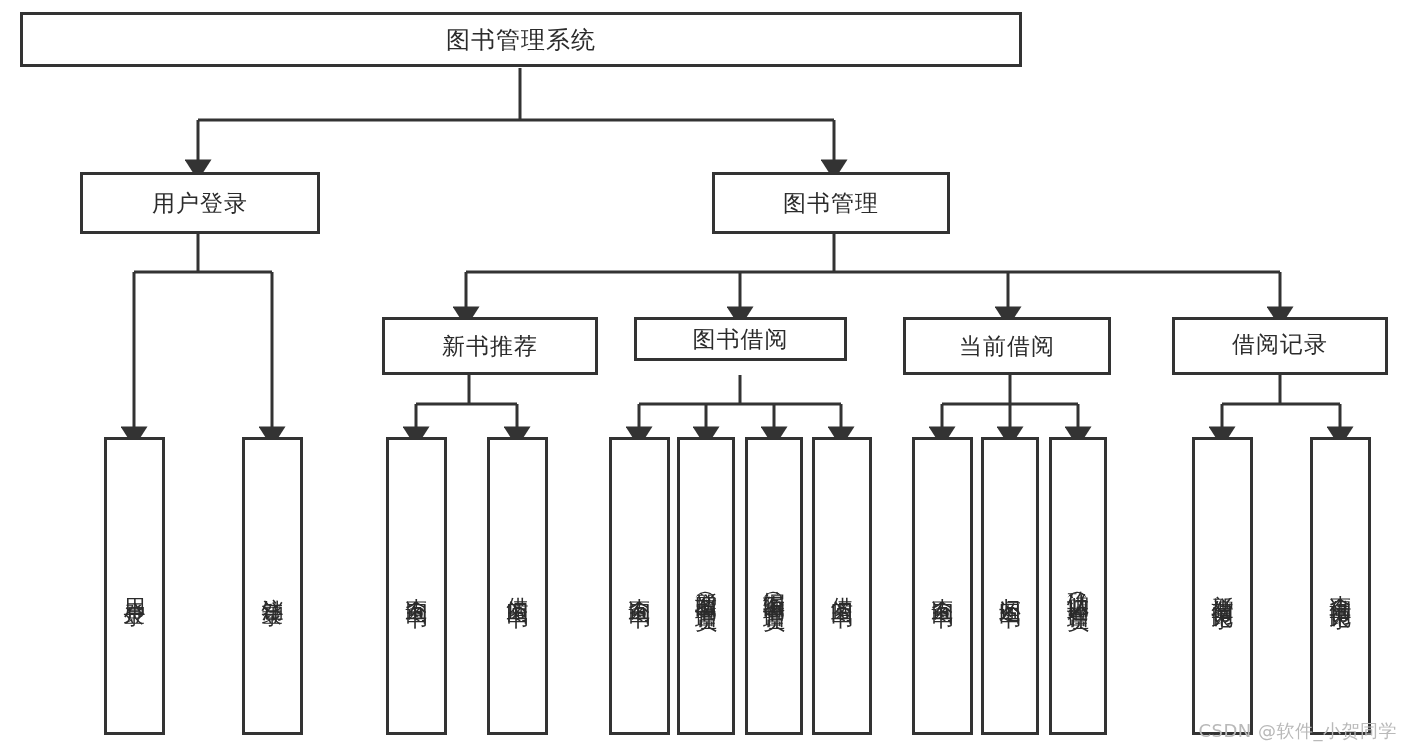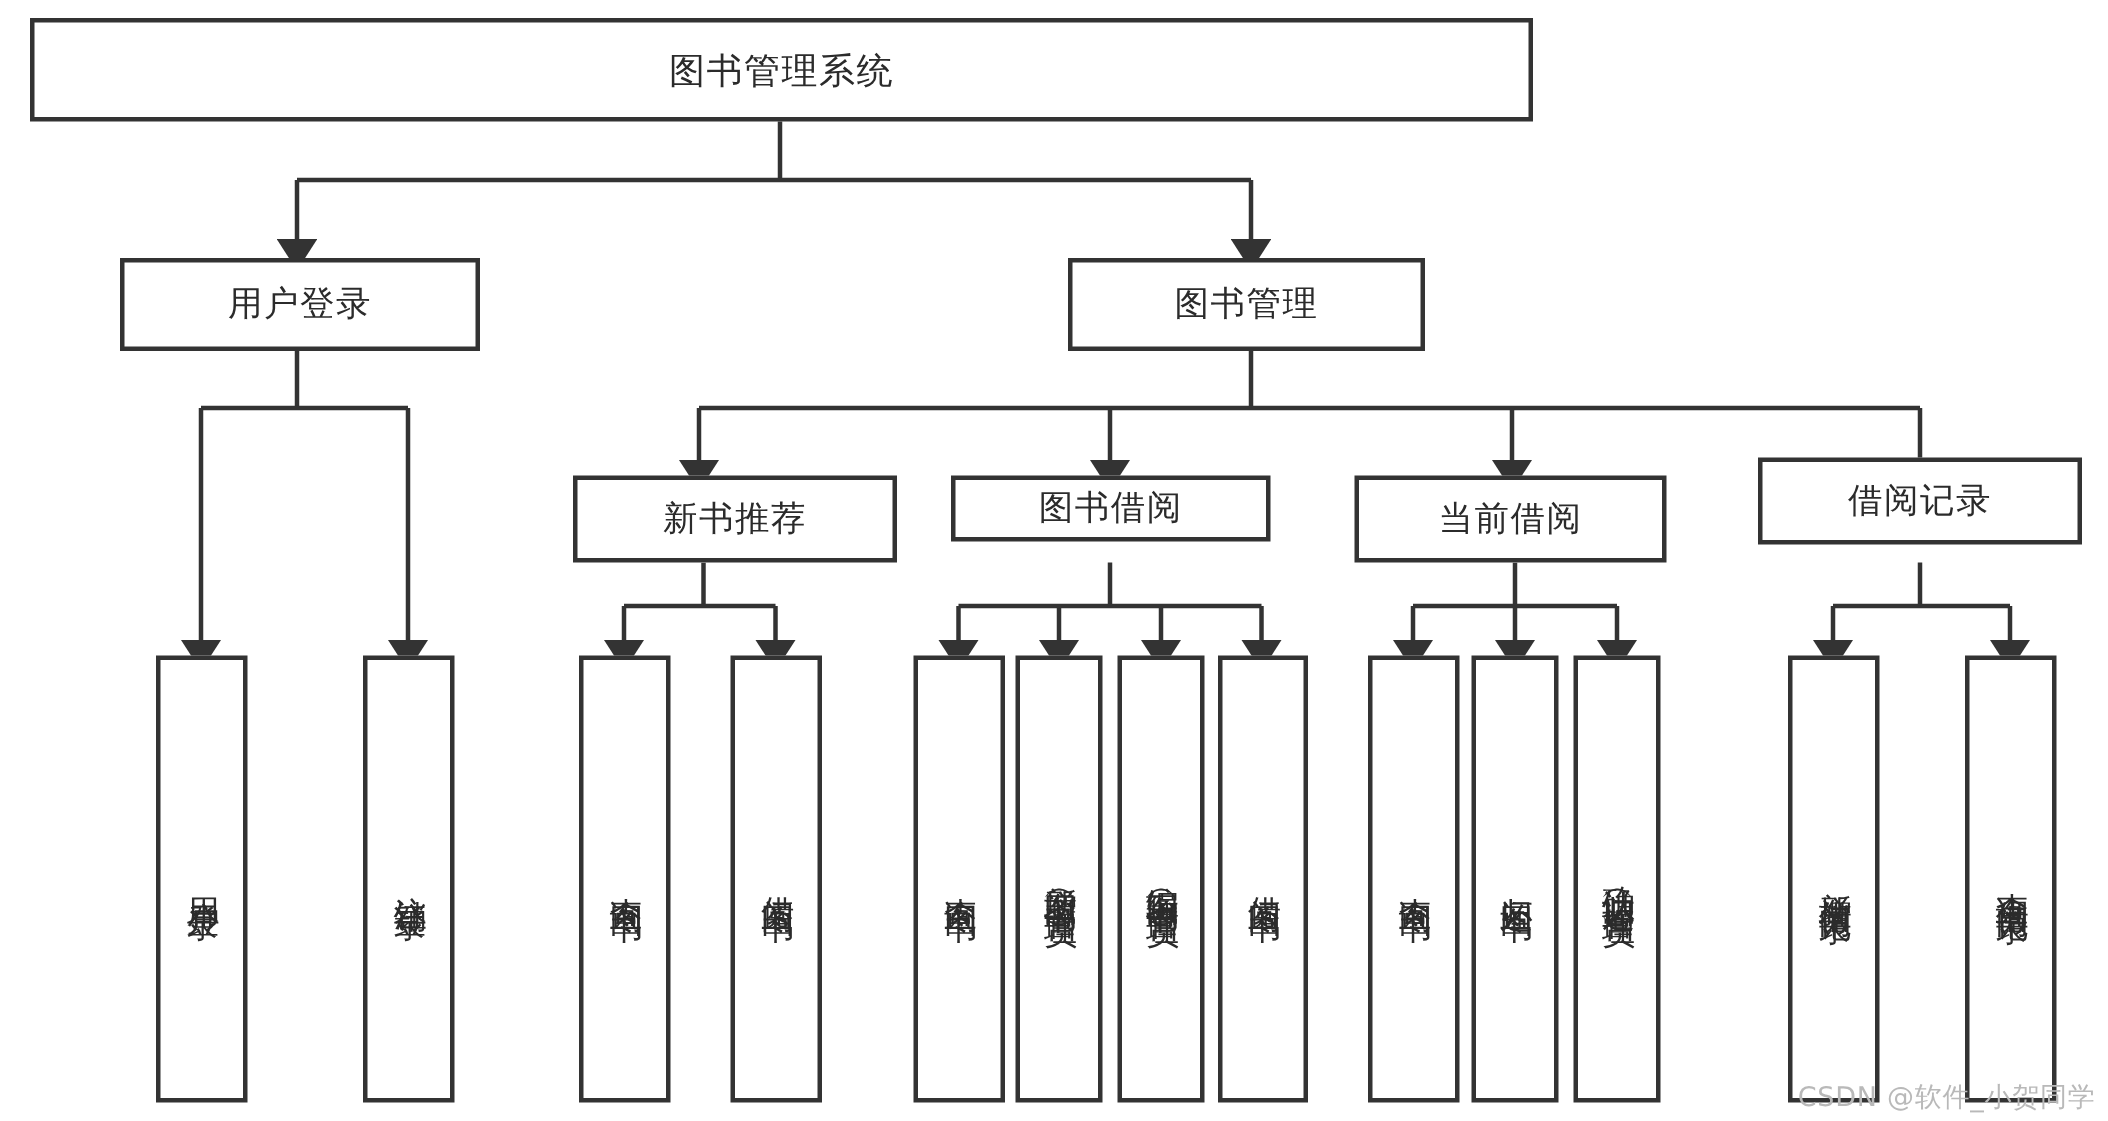--- a/index.html
+++ b/index.html
@@ -130,21 +130,21 @@
     </g>
 
     <g stroke="#333333" stroke-width="3" fill="none">
       <path d="M1280,375 L1280,404"></path>
       <path d="M1222,404 L1340,404"></path>
       <path d="M1222,404 L1222,430" marker-end="url(#arrow)"></path>
       <path d="M1340,404 L1340,430" marker-end="url(#arrow)"></path>
     </g>
   </svg>
 
-  <div class="node root horiz" style="left:20px; top:12px; width:1002px; height:69px;">
+  <div class="node root horiz" style="left:20px; top:12px; width:1002px; height:55px;">
     <span>图书管理系统</span>
   </div>
 
   <div class="node horiz" style="left:80px; top:172px; width:240px; height:62px;">
     <span>用户登录</span>
   </div>
 
   <div class="node horiz" style="left:712px; top:172px; width:238px; height:62px;">
     <span>图书管理</span>
   </div>
@@ -154,21 +154,21 @@
   </div>
 
   <div class="node horiz" style="left:634px; top:317px; width:213px; height:44px;">
     <span>图书借阅</span>
   </div>
 
   <div class="node horiz" style="left:903px; top:317px; width:208px; height:58px;">
     <span>当前借阅</span>
   </div>
 
-  <div class="node horiz" style="left:1172px; top:305px; width:216px; height:58px;">
+  <div class="node horiz" style="left:1172px; top:317px; width:216px; height:58px;font-family:Liberation Mono, monospace;">
     <span>借阅记录</span>
   </div>
 
   <div class="node leaf" style="left:104px; top:437px; width:61px; height:298px;">
     <span class="vtext">用户登录</span>
   </div>
 
   <div class="node leaf" style="left:242px; top:437px; width:61px; height:298px;">
     <span class="vtext">注销登录</span>
   </div>

